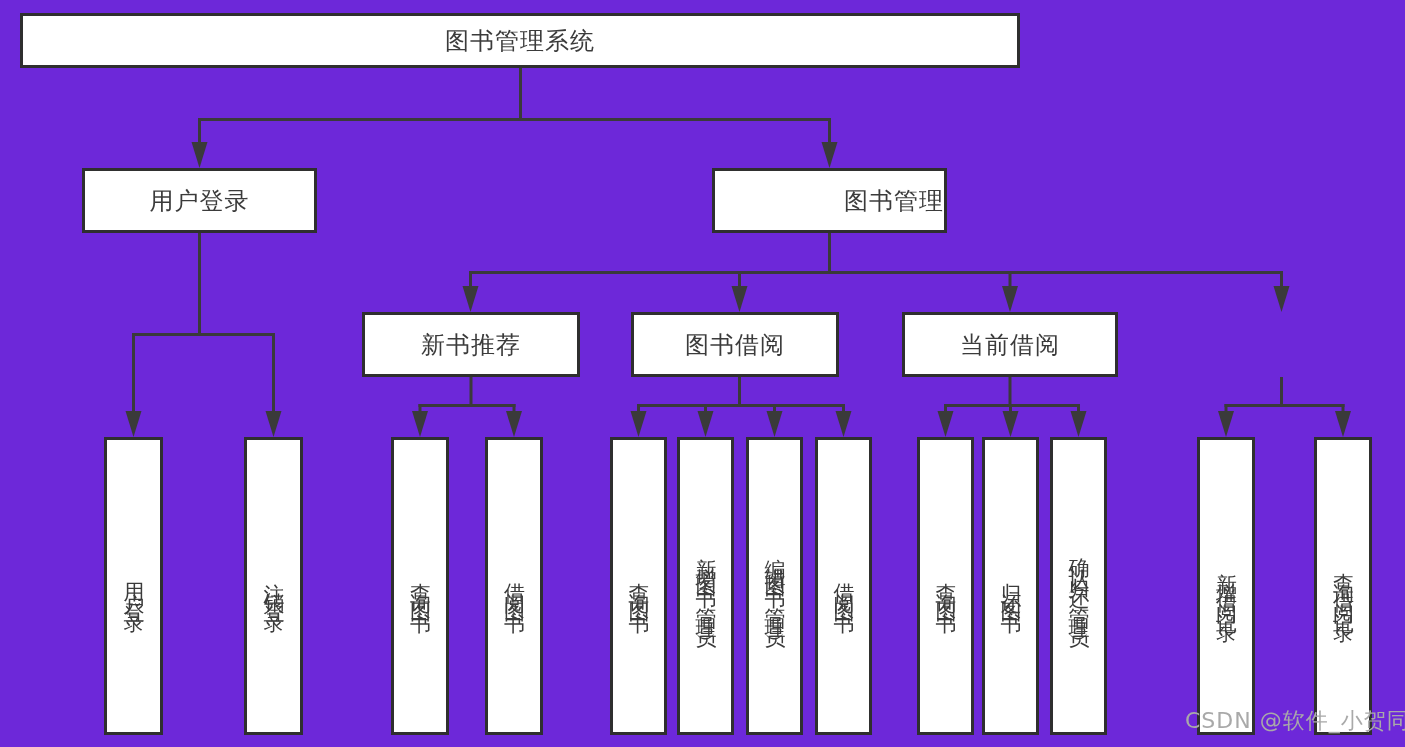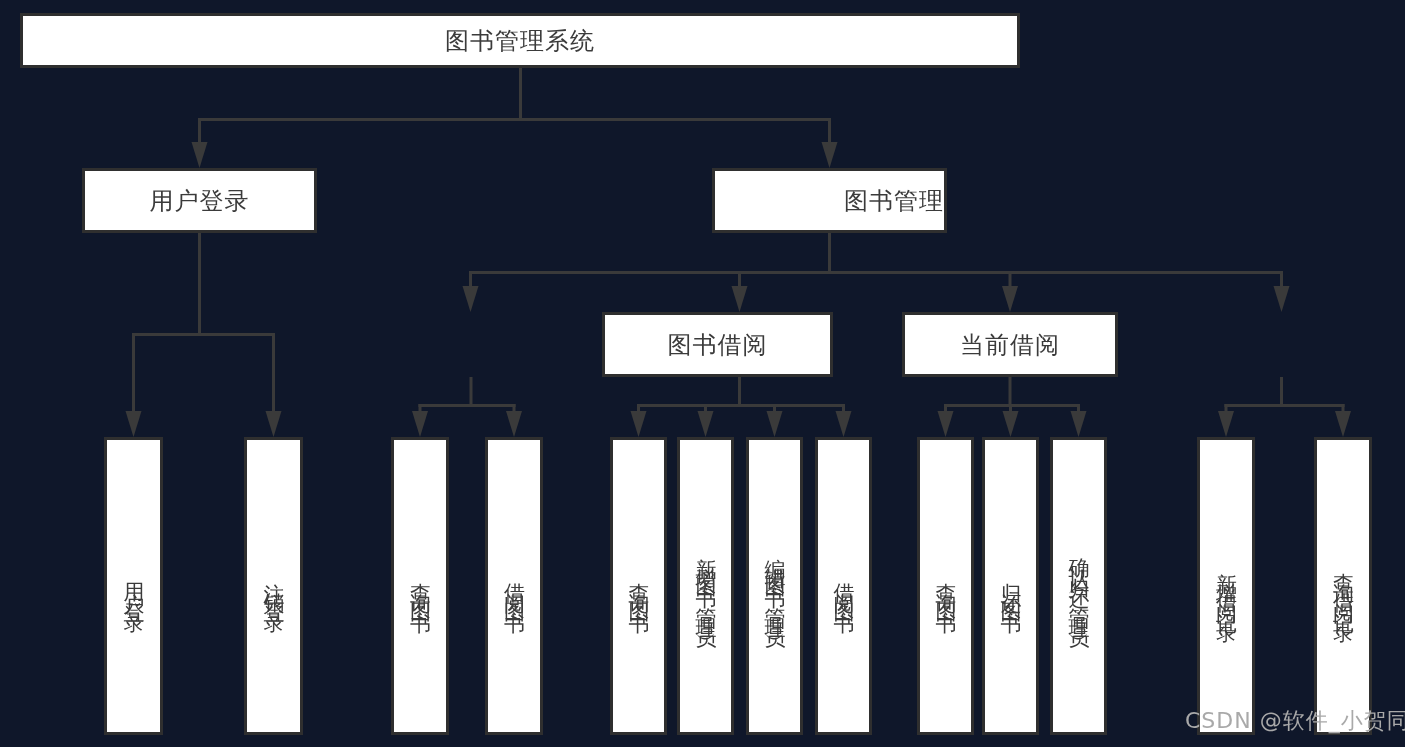--- a/index.html
+++ b/index.html
@@ -1,19 +1,19 @@
 <!DOCTYPE html>
 <html><head>
 <meta charset="utf-8">
 <style>
   html,body{margin:0;padding:0;background:#ffffff;}
   #canvas{
     position:relative;
     width:1405px;height:747px;
-    background:#0f172a;
+    background:#6d28d9;
     font-family:"DejaVu Sans","Liberation Sans",sans-serif;
     overflow:hidden;
   }
   #wires{position:absolute;left:0;top:0;width:1405px;height:747px;}
   .node{
     position:absolute;
     box-sizing:border-box;
     border:3px solid #2f2f2f;
     background:#ffffff;
     display:flex;align-items:center;justify-content:center;
@@ -26,21 +26,21 @@
     text-orientation:mixed;
     font-size:21px;
     letter-spacing:10px;
     line-height:1;
   }
   
   .n-root   {left:20px;  top:13px;  width:1000px;height:55px;}
   .n-login  {left:82px;  top:168px; width:235px; height:65px;}
   .n-mgmt   {left:712px; top:168px; width:235px; height:65px;justify-content:flex-end;}
   .n-rec    {left:362px; top:312px; width:218px; height:65px;}
-  .n-borrow {left:602px; top:312px; width:231px; height:65px;font-family:Liberation Mono, monospace;}
+  .n-borrow {left:631px; top:312px; width:208px; height:65px;font-family:Liberation Mono, monospace;}
   .n-current{left:902px; top:312px; width:216px; height:65px;}
   .n-records{left:1173px;top:312px; width:217px; height:65px;}
   .n-a1{left:104px; top:437px;width:59px;height:298px;}
   .n-a2{left:244px; top:437px;width:59px;height:298px;}
   .n-b1{left:391px; top:437px;width:58px;height:298px;}
   .n-b2{left:485px; top:437px;width:58px;height:298px;}
   .n-c1{left:610px; top:437px;width:57px;height:298px;}
   .n-c2{left:677px; top:437px;width:57px;height:298px;}
   .n-c3{left:746px; top:437px;width:57px;height:298px;}
   .n-c4{left:815px; top:437px;width:57px;height:298px;}
@@ -136,20 +136,23 @@
     <span>图书管理系统</span>
   </div>
 
   <div class="node h n-login">
     <span>用户登录</span>
   </div>
   <div class="node h n-mgmt">
     <span>图书管理</span>
   </div>
 
+  <div class="node h n-rec">
+    <span>新书推荐</span>
+  </div>
   <div class="node h n-borrow">
     <span>图书借阅</span>
   </div>
   <div class="node h n-current">
     <span>当前借阅</span>
   </div>
 
   <div class="node v n-a1">
     <span>用户登录</span>
   </div>

